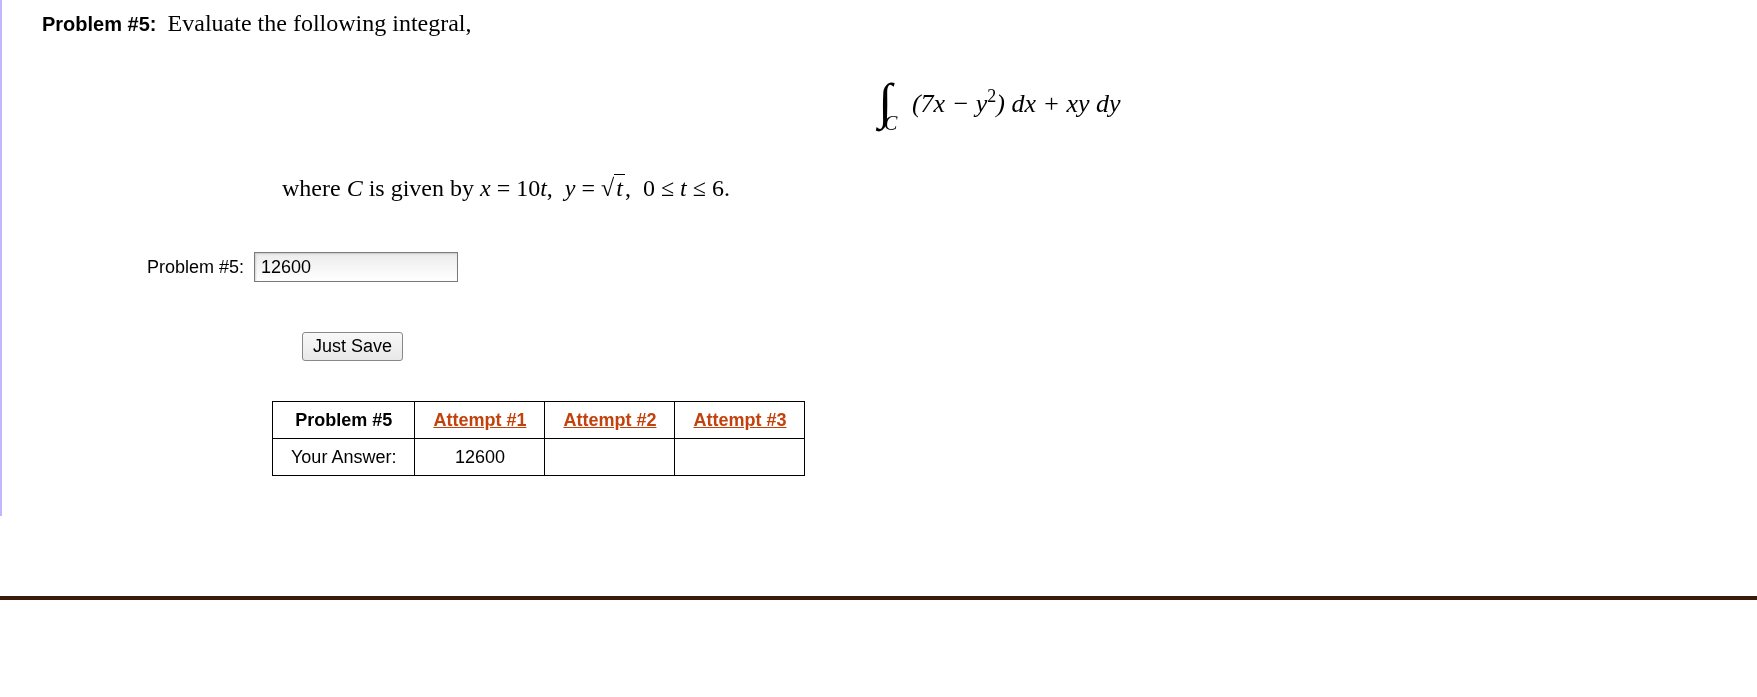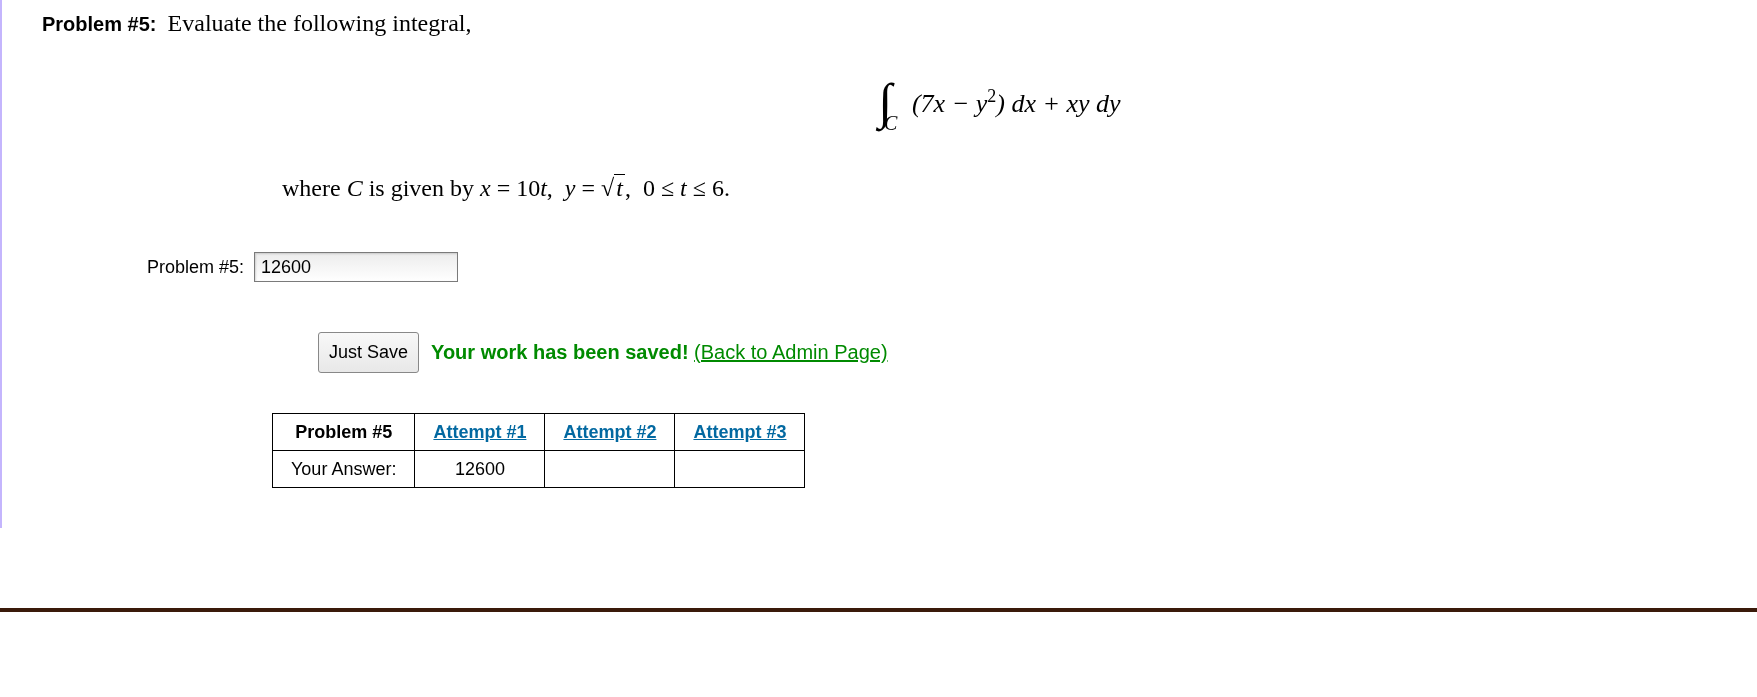--- a/index.html
+++ b/index.html
@@ -91,23 +91,22 @@
       gap: 12px;
       margin-bottom: 40px;
       flex-wrap: wrap;
     }
     button.ui-btn {
       background: linear-gradient(#f8f8f8, #e8e8e8);
       border: 1px solid #888;
       border-radius: 3px;
       font-family: Verdana, Arial, sans-serif;
       font-size: 18px;
-      padding: 9px 10px;
+      padding: 3px 10px;
       cursor: pointer;
-      margin-left: 16px;
     }
     .saved-msg {
       color: #008a00;
       font-weight: bold;
       font-size: 20px;
     }
     .admin-link {
       color: #008a00;
       text-decoration: underline;
       font-weight: normal;
@@ -124,21 +123,21 @@
       text-align: center;
       height: 28px;
     }
     .results-table .row-label {
       text-align: right;
       font-weight: normal;
       border-radius: 14px;
     }
     .results-table .bold { font-weight: bold; }
     .results-table a.attempt {
-      color: #0369a1;
+      color: #c2410c;
       text-decoration: underline;
     }
     .x-mark {
       color: #d60000;
       font-weight: bold;
     }
     .bottom-bar {
       height: 4px;
       background: #3a1a0a;
       margin-top: 80px;
@@ -163,24 +162,20 @@
     <span>where </span><span class="ital">C</span><span> is given by </span><span class="ital">x</span><span> = 10</span><span class="ital">t</span><span>,&nbsp;&nbsp;</span><span class="ital">y</span><span> = </span><span class="sqrt-sym">√</span><span class="sqrt">t</span><span>,&nbsp;&nbsp;0 ≤ </span><span class="ital">t</span><span> ≤ 6.</span>
   </div>
 
   <div class="answer-row">
     <label>Problem #5:</label>
     <input type="text" class="answer-input" value="12600" style="">
   </div>
 
   <div class="action-row">
     <button class="ui-btn">Just Save</button>
-    <span>
-      <span class="saved-msg">Your work has been saved!</span>
-      <a href="#" class="admin-link">(Back to Admin Page)</a>
-    </span>
   </div>
 
   <table class="results-table">
     <tbody>
         <tr>
       <th class="bold">Problem #5</th>
       <th><a href="#" class="attempt">Attempt #1</a></th>
       <th><a href="#" class="attempt">Attempt #2</a></th>
       <th><a href="#" class="attempt">Attempt #3</a></th>
     </tr>

